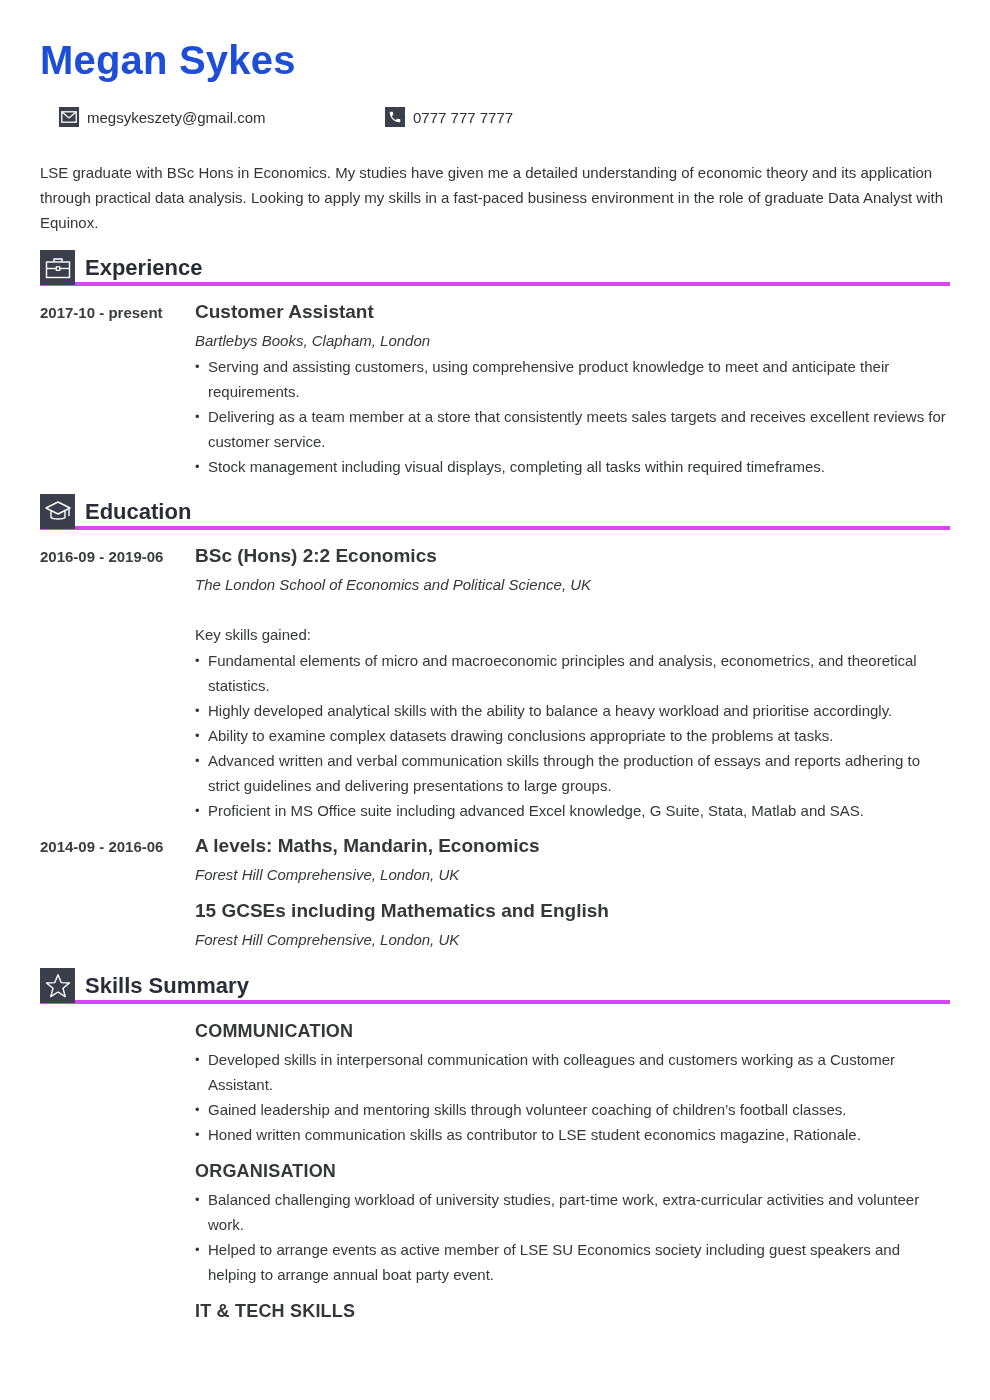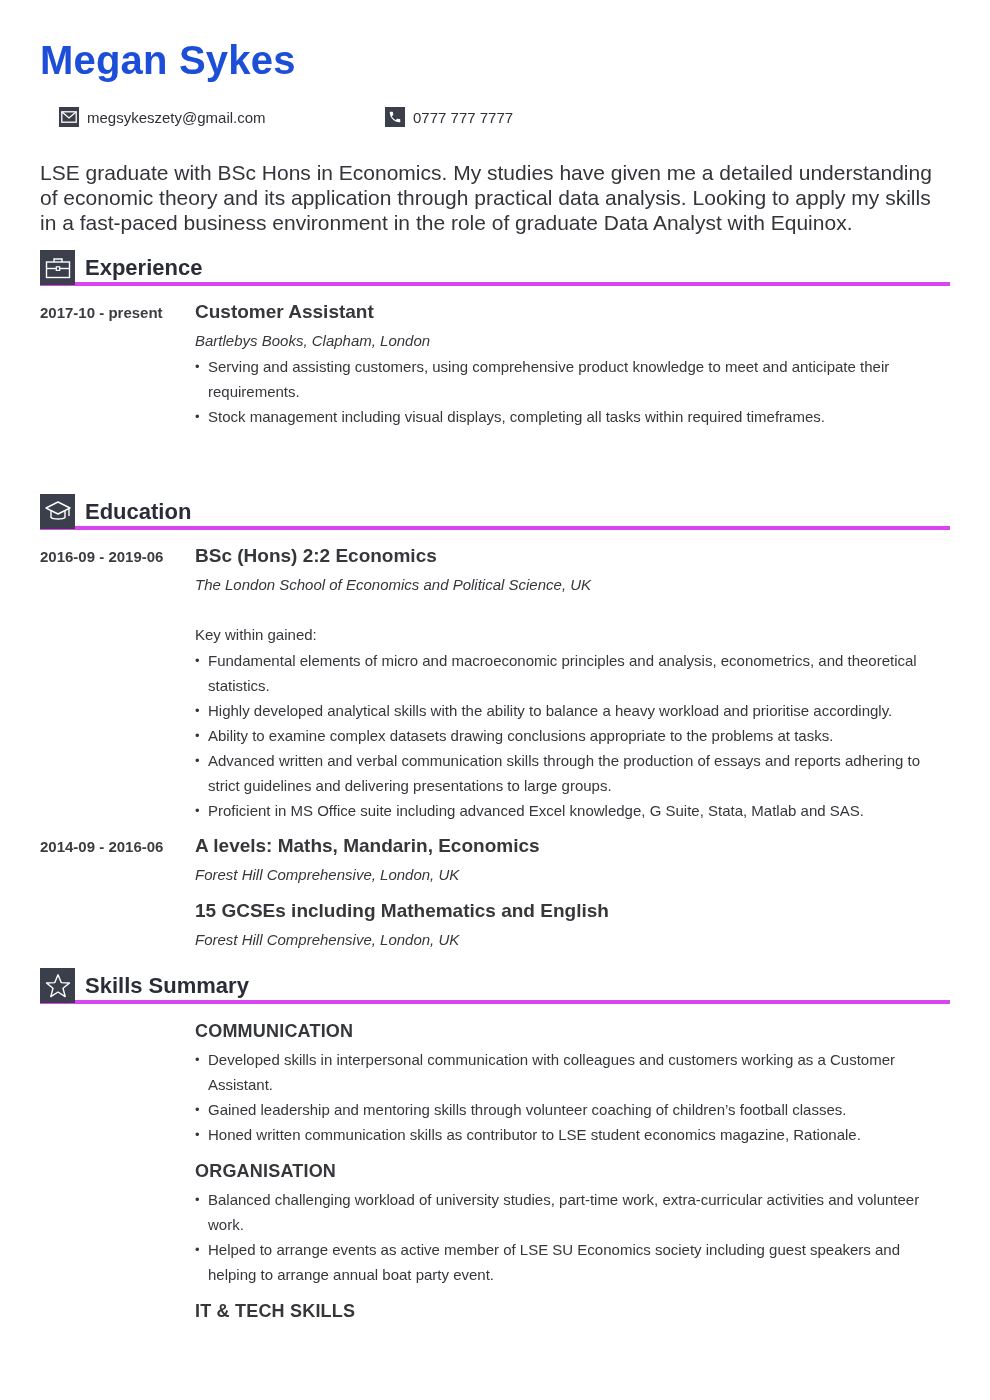--- a/index.html
+++ b/index.html
@@ -23,21 +23,21 @@
   }
   .contact.email { left: 0; }
   .contact.phone { left: 326px; }
   .contact .ico {
     width: 20px; height: 20px; background: #3a3f4b; display: flex;
     align-items: center; justify-content: center; margin-right: 8px;
   }
 
   .summary {
     position: absolute; left: 0; top: 160px; width: 910px;
-    font-size: 21px; line-height: 25px; color: #33353a;
+    font-size: 15px; line-height: 25px; color: #33353a;
   }
 
   .section-head {
     position: absolute; left: 0; width: 910px; height: 36px;
     border-bottom: 4px solid #d946ef;
   }
   .section-head .badge {
     position: absolute; left: 0; top: 0; width: 35px; height: 35px;
     background: #3a3f4b; display: flex; align-items: center; justify-content: center;
   }
@@ -112,38 +112,39 @@
       </svg>
     </span>
     <span class="title">Experience</span>
   </div>
 
   <div class="date" style="top:304px;">2017-10 - present</div>
   <div class="entry-title" style="top:301px;">Customer Assistant</div>
   <div class="entry-sub" style="top:331px;">Bartlebys Books, Clapham, London</div>
   <ul class="bullets" style="top:354px;">
     <li>Serving and assisting customers, using comprehensive product knowledge to meet and anticipate their requirements.</li>
+    <li>Delivering as a team member at a store that consistently meets sales targets and receives excellent reviews for customer service.</li>
     <li>Stock management including visual displays, completing all tasks within required timeframes.</li>
   </ul>
 
   <div class="section-head" style="top:494px;">
     <span class="badge">
       <svg width="26" height="24" viewBox="0 0 26 24">
         <polygon points="13,2 25,8 13,14 1,8" fill="none" stroke="#fff" stroke-width="1.4" stroke-linejoin="round"></polygon>
         <path d="M6 10.5v7c2 2 12 2 14 0v-7" fill="none" stroke="#fff" stroke-width="1.4"></path>
         <line x1="24" y1="8.5" x2="24" y2="16" stroke="#fff" stroke-width="1.4"></line>
       </svg>
     </span>
     <span class="title">Education</span>
   </div>
 
   <div class="date" style="top:548px;">2016-09 - 2019-06</div>
   <div class="entry-title" style="top:545px;">BSc (Hons) 2:2 Economics</div>
   <div class="entry-sub" style="top:575px;">The London School of Economics and Political Science, UK</div>
-  <div class="plain" style="top:625px;">Key within gained:</div>
+  <div class="plain" style="top:625px;">Key skills gained:</div>
   <ul class="bullets" style="top:648px;">
     <li>Fundamental elements of micro and macroeconomic principles and analysis, econometrics, and theoretical statistics.</li>
     <li>Highly developed analytical skills with the ability to balance a heavy workload and prioritise accordingly.</li>
     <li>Ability to examine complex datasets drawing conclusions appropriate to the problems at tasks.</li>
     <li>Advanced written and verbal communication skills through the production of essays and reports adhering to strict guidelines and delivering presentations to large groups.</li>
     <li>Proficient in MS Office suite including advanced Excel knowledge, G Suite, Stata, Matlab and SAS.</li>
   </ul>
 
   <div class="date" style="top:838px;">2014-09 - 2016-06</div>
   <div class="entry-title" style="top:835px;">A levels: Maths, Mandarin, Economics</div>

